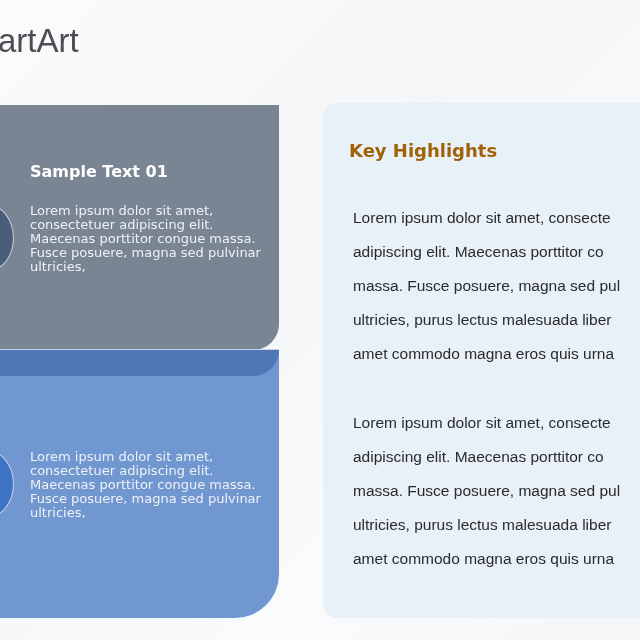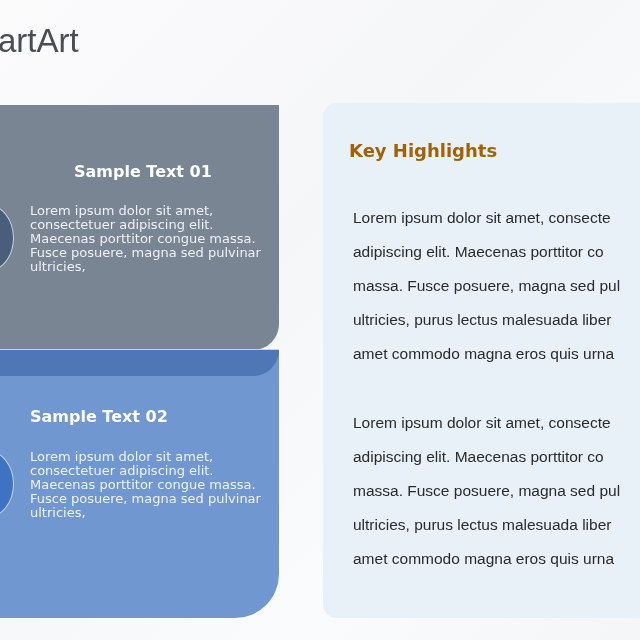--- a/index.html
+++ b/index.html
@@ -51,21 +51,21 @@
     }
     .card-heading {
       position: absolute;
       left: 30px;
       font-family: "DejaVu Sans", sans-serif;
       font-weight: bold;
       font-size: 16px;
       color: #ffffff;
       white-space: nowrap;
     }
-    .card-1 .card-heading { top: 57px; margin-left: 44px; }
+    .card-1 .card-heading { top: 57px; }
     .card-2 .card-heading { top: 58px; }
     .card-body {
       position: absolute;
       left: 30px;
       width: 235px;
       font-family: "DejaVu Sans", sans-serif;
       font-size: 13px;
       line-height: 14px;
       color: #eef1f6;
     }
@@ -121,21 +121,20 @@
 
   <div class="card card-1">
     <div class="circle"></div>
     <div class="card-heading">Sample Text 01</div>
     <div class="card-body">Lorem ipsum dolor sit amet, consectetuer adipiscing elit. Maecenas porttitor congue massa. Fusce posuere, magna sed pulvinar ultricies,</div>
   </div>
 
   <div class="card card-2">
     <div class="fold"></div>
     <div class="circle"></div>
-    <div class="card-heading">Sample Text 02</div>
     <div class="card-body">Lorem ipsum dolor sit amet, consectetuer adipiscing elit. Maecenas porttitor congue massa. Fusce posuere, magna sed pulvinar ultricies,</div>
   </div>
 
   <div class="panel">
     <div class="panel-title">Key Highlights</div>
 
     <div class="panel-para para-1">
       <span class="line">Lorem ipsum dolor sit amet, consecte</span>
       <span class="line">adipiscing elit. Maecenas porttitor co</span>
       <span class="line">massa. Fusce posuere, magna sed pul</span>

